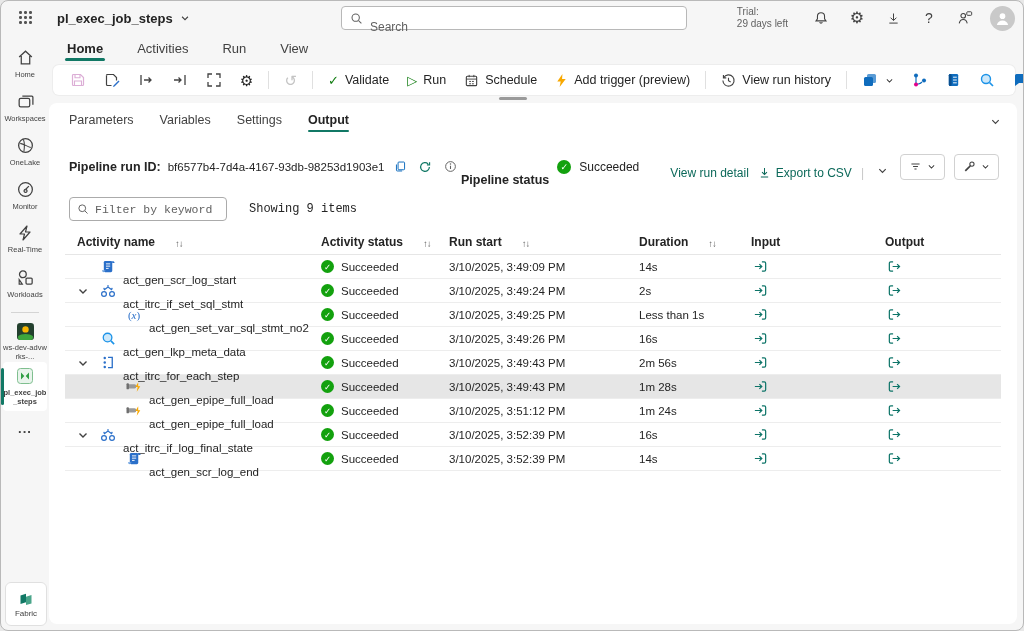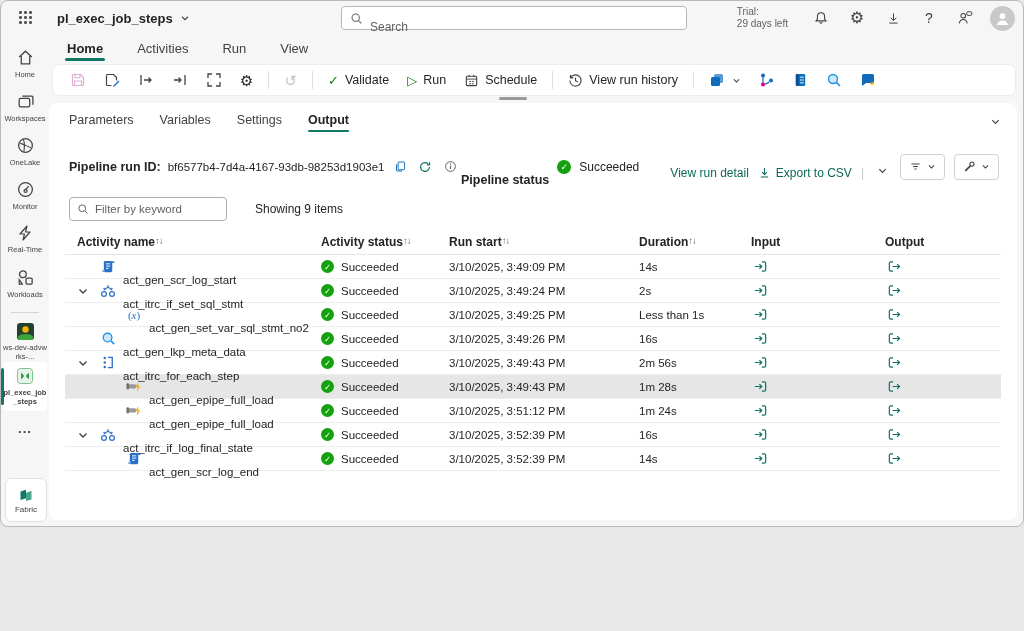--- a/index.html
+++ b/index.html
@@ -1,18 +1,18 @@
 <!DOCTYPE html>
 <html><head>
 <meta charset="utf-8">
 <style>
   * { margin:0; padding:0; box-sizing:border-box; }
   html,body { background:#e8e8e8; }
   body { font-family:"Liberation Sans","DejaVu Sans",sans-serif; color:#242424; }
-  .window { position:relative; width:1024px; height:527px; background:#f6f6f6;
+  .window { position:relative; width:1024px; height:631px; background:#f6f6f6;
             border:1px solid #b9b9b9; border-radius:8px; overflow:hidden; }
 
   
   .topbar { position:absolute; top:0; left:0; right:0; height:34px; display:flex; align-items:center; }
   .applauncher { width:34px; height:34px; margin-left:8px; display:flex; align-items:center; justify-content:center; cursor:pointer; }
   .grid9 { display:grid; grid-template-columns:repeat(3,4px); grid-template-rows:repeat(3,4px); gap:1px; }
   .grid9 i { width:2.5px; height:2.5px; background:#555; border-radius:50%; }
   .apptitle { display:flex; align-items:center; gap:7px; margin-left:14px; font-size:13px; font-weight:bold; color:#242424; cursor:pointer; }
   .searchbox { position:absolute; left:340px; top:5px; width:346px; height:24px; background:#fff;
                border:1px solid #b8b8b8; border-radius:4px; display:flex; align-items:center; padding:0 8px; gap:7px; }
@@ -67,31 +67,31 @@
   .status-check { width:14px; height:14px; border-radius:50%; background:#13a10e; color:#fff; font-size:9px; font-weight:bold;
                   display:flex; align-items:center; justify-content:center; }
   .status-value { font-size:12px; }
   .ri-right { margin-left:auto; display:flex; align-items:flex-end; gap:9px; }
   .link { font-size:12px; color:#0c695a; cursor:pointer; white-space:nowrap; }
   .explink { display:flex; align-items:center; gap:5px; cursor:pointer; }
   .vsep { color:#c8c8c8; font-size:12px; }
   .ddbtn { display:flex; align-items:center; gap:5px; border:1px solid #d1d1d1; border-radius:4px; background:#fff;
            height:26px; padding:0 8px; cursor:pointer; }
 
-  .filterrow { display:flex; align-items:center; padding:2px 20px 8px 20px; gap:28px; }
+  .filterrow { display:flex; align-items:center; padding:2px 20px 8px 20px; gap:22px;font-family:Liberation Mono, monospace; }
   .filterbox { width:158px; height:24px; border:1px solid #ababab; border-radius:4px; display:flex; align-items:center; padding:0 7px; gap:6px; background:#fff; }
   .filterbox input { border:none; outline:none; flex:1; width:100%; font-size:11.5px; font-family:inherit; background:transparent; }
   .filterbox input::placeholder { color:#616161; }
   .showing { font-size:12px; color:#242424; }
 
   
   .table { padding:0 16px; }
   .thead, .trow { display:grid; grid-template-columns:244px 128px 190px 112px 134px 1fr; align-items:center; }
   .thead { height:26px; border-bottom:1px solid #e6e6e6; }
-  .th { font-size:12px; font-weight:bold; color:#242424; display:flex; align-items:flex-start; gap:0; padding-left:12px; cursor:pointer; }
+  .th { font-size:12px; font-weight:bold; color:#242424; display:flex; align-items:flex-end; gap:20px; padding-left:12px; cursor:pointer; }
   .sort { font-size:9.5px; color:#616161; letter-spacing:-1px; }
   .trow { height:24px; border-bottom:1px solid #ededed; font-size:11.5px; cursor:pointer; }
   .trow.selected { background:#e6e6e6; }
   .cell { padding-left:12px; display:flex; align-items:center; white-space:nowrap; overflow:hidden; }
   .chevslot { width:22px; flex:none; display:flex; align-items:center; }
   .act-icon { width:18px; flex:none; display:flex; align-items:center; justify-content:center; margin-right:6px; }
   .act-name { font-size:11.5px; color:#242424;margin-top:27px; }
   .scheck { width:13px; height:13px; border-radius:50%; background:#13a10e; color:#fff; font-size:8.5px; font-weight:bold;
             display:flex; align-items:center; justify-content:center; margin-right:7px; flex:none; }
   .setvar-glyph { font-size:11px; color:#2a6fc9; font-family:"Liberation Serif","DejaVu Serif",serif; }
@@ -219,20 +219,26 @@
     <div class="tbtn">
       <span class="glyph" style="color:#107c10; font-size:13px;">▷</span>
       <span>Run</span>
     </div>
     <div class="tbtn">
       <svg width="15" height="15" viewBox="0 0 16 16">
           <rect x="2.5" y="3.5" width="11" height="10" rx="1" fill="none" stroke="#424242" stroke-width="1.2"></rect>
           <path d="M2.5 6.5h11M5.5 2v2.5M10.5 2v2.5M5.5 9h2M8.5 9h2M5.5 11.5h2M8.5 11.5h2" stroke="#424242" stroke-width="1"></path>
         </svg>
       <span>Schedule</span>
+    </div>
+    <div class="tbtn">
+      <svg width="13" height="15" viewBox="0 0 12 16">
+          <path d="M7 1L1.5 9h3.6L4 15l6.5-8.6H6.6z" fill="#f8a800"></path>
+        </svg>
+      <span>Add trigger (preview)</span>
     </div>
     <div class="tsep"></div>
     <div class="tbtn">
       <svg width="15" height="15" viewBox="0 0 16 16">
           <path d="M2.8 5A6 6 0 1 1 2 8" fill="none" stroke="#424242" stroke-width="1.2"></path>
           <path d="M2.6 2.2v3h3" fill="none" stroke="#424242" stroke-width="1.2"></path>
           <path d="M8 5v3.3l2.3 1.4" fill="none" stroke="#424242" stroke-width="1.2"></path>
         </svg>
       <span>View run history</span>
     </div>

